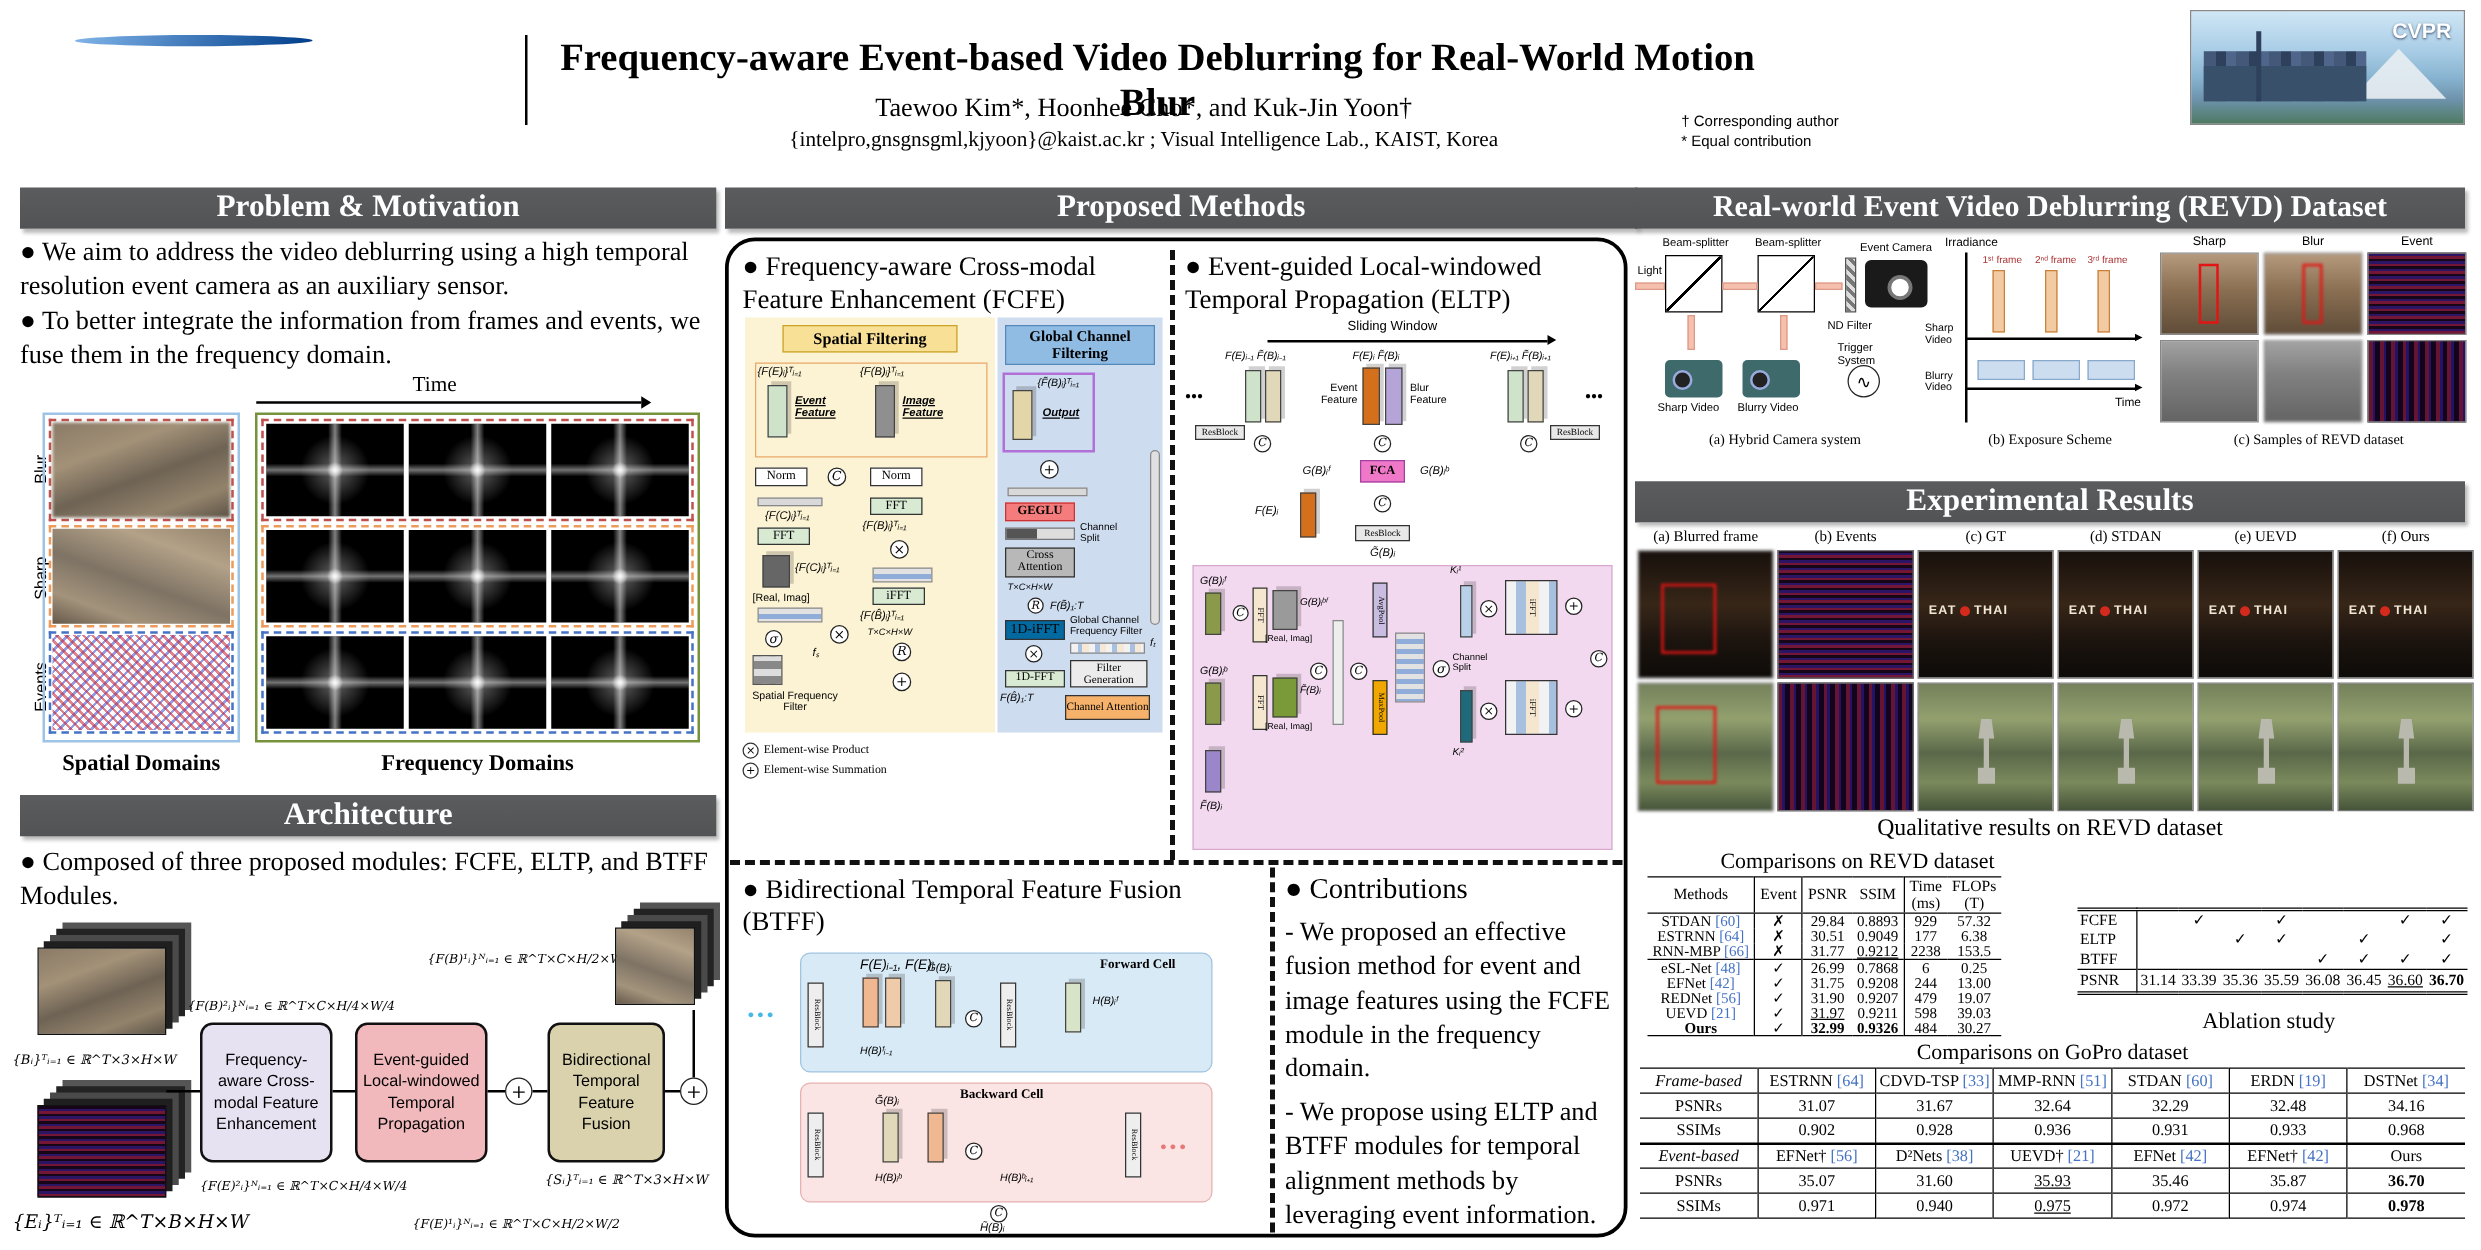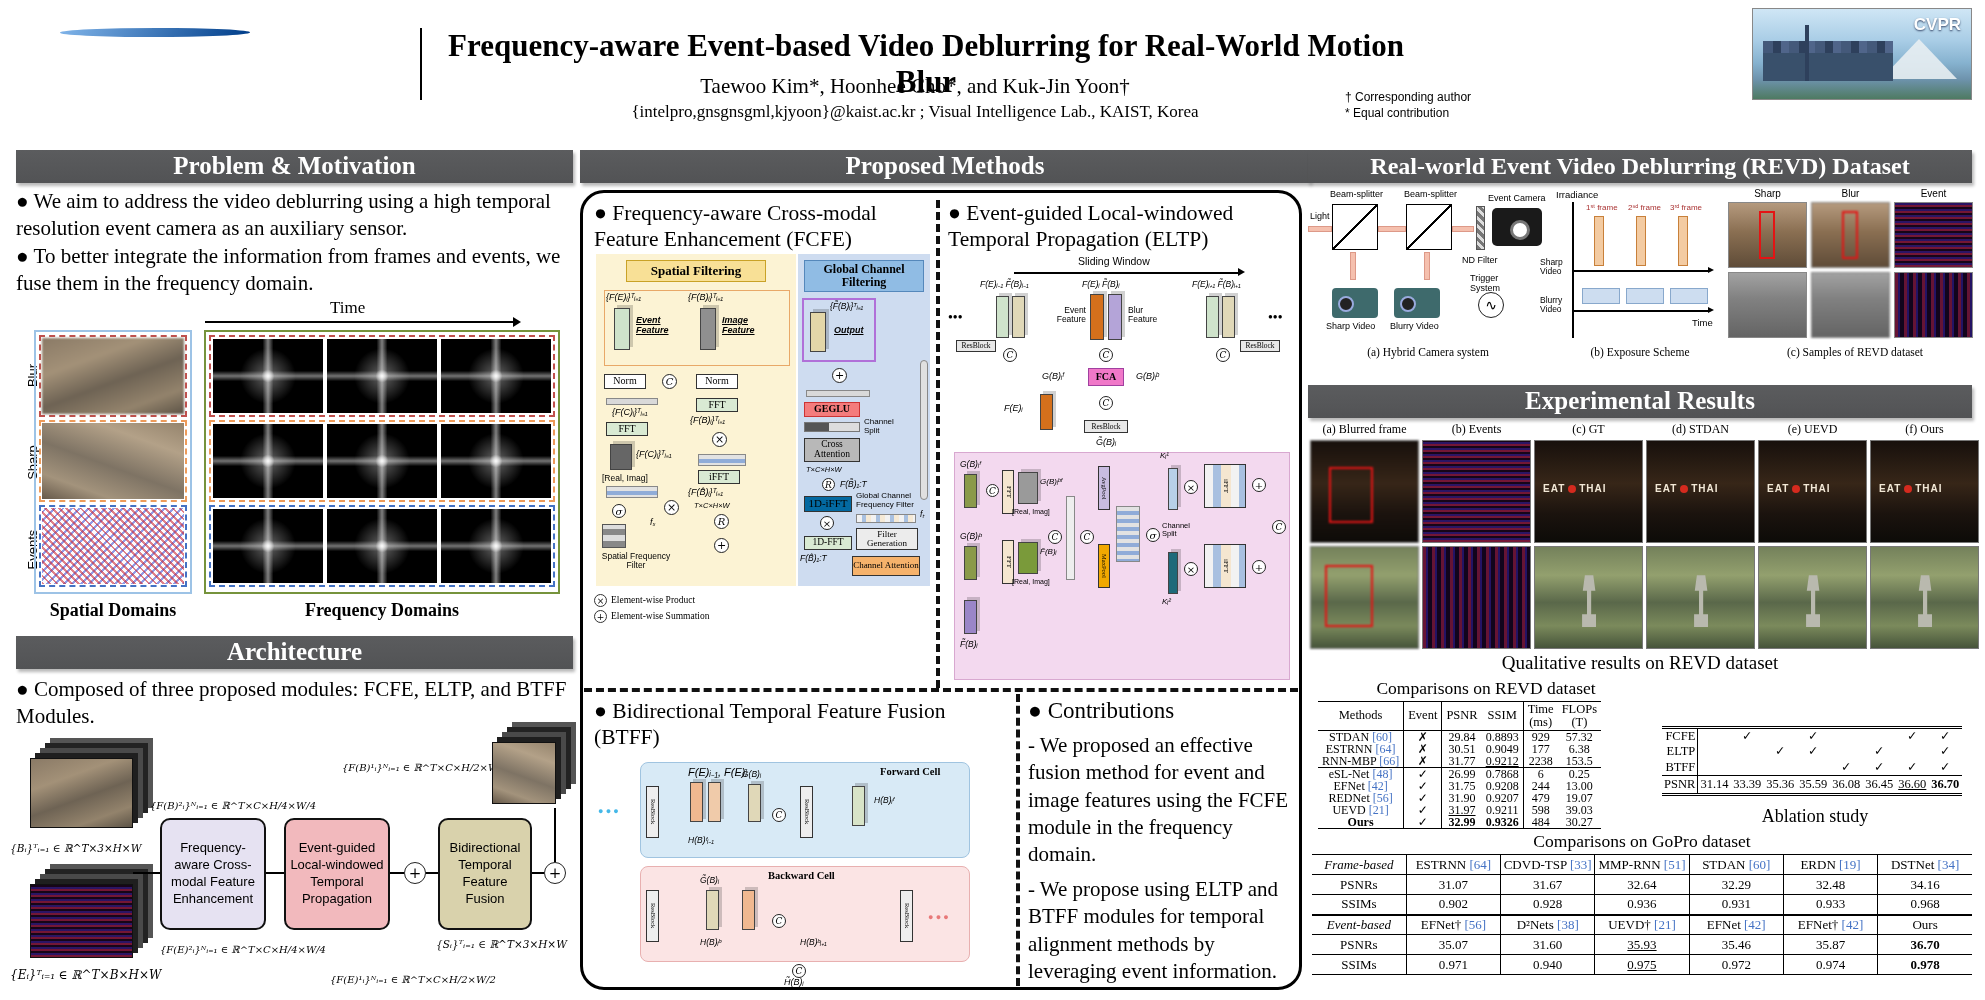--- a/index.html
+++ b/index.html
@@ -49,21 +49,21 @@
 .signdot{width:8px;height:8px;border-radius:50%;background:#d42a1e;display:inline-block}
 .lantern{position:absolute;left:44%;top:28%;width:14px;height:52px;background:#b9b9ae;clip-path:polygon(20% 0,80% 0,95% 30%,65% 30%,65% 75%,100% 75%,100% 100%,0 100%,0 75%,35% 75%,35% 30%,5% 30%)}
 table{border-collapse:collapse;font-family:"Liberation Serif",serif}
 #revd-table{position:absolute;font-size:12px;border-top:1.5px solid #000;border-bottom:1.5px solid #000}
 #revd-table th{font-weight:normal;font-size:12.5px;padding:1px 4px;border-bottom:1px solid #000;white-space:pre-line;line-height:1.02;text-align:center}
 #revd-table td{padding:0 4px;text-align:center;line-height:1.0;height:12px}
 #revd-table .vl{border-left:1px solid #000}
 #revd-table tr.gs td{border-top:1px solid #000}
 #abl-table{position:absolute;font-size:12.5px;border-top:3px double #000;border-bottom:3px double #000}
 #abl-table td{text-align:center;padding:0 2px;height:16px;line-height:1}
-#abl-table td.lab{border-right:1px solid #000;text-align:right;padding-right:2px}
+#abl-table td.lab{border-right:1px solid #000;text-align:left;padding-right:14px}
 #abl-table tr.psnr td{border-top:1px solid #000;height:19px;font-size:12.5px}
 #gopro-table{position:absolute;font-size:13px;border-top:1.5px solid #000;border-bottom:1.5px solid #000;table-layout:fixed;width:660px}
 #gopro-table td{border-left:1px solid #000;text-align:center;padding:1px 2px;height:20px;line-height:1.05;overflow:hidden}
 #gopro-table td:first-child{border-left:none}
 #gopro-table tr{border-top:1px solid #000}
 #gopro-table tr:first-child{border-top:none}
 #gopro-table tr.sec{border-top:2px solid #000}
 #gopro-table .ital{font-style:italic}
 .lgitem{display:flex;align-items:center;gap:4px;font-size:9.5px;margin-bottom:3px;line-height:1.05}
 .lgc{width:13px;height:13px;border:1px solid #333;border-radius:50%;font:italic 9px "DejaVu Serif",serif;display:flex;align-items:center;justify-content:center;flex:none}
@@ -138,21 +138,21 @@
   </div>
 <div class="abs" style="left:34px;top:600px;width:158px;text-align:center;font-weight:bold;font-size:18px">Spatial Domains</div>
 <div class="abs" style="left:204px;top:600px;width:356px;text-align:center;font-weight:bold;font-size:18px">Frequency Domains</div>
 
 <div class="bar" style="left:16px;top:636px;width:557px">Architecture</div>
 <div class="abs btxt" style="left:16px;top:676px;width:557px">● Composed of three proposed modules: FCFE, ELTP, and BTFF Modules.</div>
 
 <div class="stack ph-crowd" style="left:30px;top:758px;width:103px;height:70px"></div>
 <div class="abs m" style="left:10px;top:842px;font-size:10.5px">{Bᵢ}ᵀᵢ₌₁ ∈ ℝ^T×3×H×W</div>
 <div class="stack evn" style="left:30px;top:884px;width:103px;height:74px"></div>
-<div class="abs m" style="left:10px;top:968px;font-size:12px">{Eᵢ}ᵀᵢ₌₁ ∈ ℝ^T×B×H×W</div>
+<div class="abs m" style="left:10px;top:968px;font-size:15px">{Eᵢ}ᵀᵢ₌₁ ∈ ℝ^T×B×H×W</div>
 <div class="abs m" style="left:150px;top:800px;font-size:10px">{F(B)²ᵢ}ᴺᵢ₌₁ ∈ ℝ^T×C×H/4×W/4</div>
 <div class="abs m" style="left:342px;top:762px;font-size:10px">{F(B)¹ᵢ}ᴺᵢ₌₁ ∈ ℝ^T×C×H/2×W/2</div>
 <div class="abs m" style="left:160px;top:944px;font-size:10px">{F(E)²ᵢ}ᴺᵢ₌₁ ∈ ℝ^T×C×H/4×W/4</div>
 <div class="abs m" style="left:330px;top:974px;font-size:10px">{F(E)¹ᵢ}ᴺᵢ₌₁ ∈ ℝ^T×C×H/2×W/2</div>
 <div class="mod" style="left:160px;top:818px;width:106px;height:112px;background:#e6e2f2">Frequency-aware Cross-modal Feature Enhancement</div>
 <div class="mod" style="left:284px;top:818px;width:106px;height:112px;background:#f2b9bd">Event-guided Local-windowed Temporal Propagation</div>
 <div class="circ ic-sum" style="left:404px;top:862px;width:22px;height:22px;font-size:15px"></div>
 <div class="mod" style="left:438px;top:818px;width:94px;height:112px;background:#d9d2ac">Bidirectional Temporal Feature Fusion</div>
 <div class="circ ic-sum" style="left:544px;top:862px;width:22px;height:22px;font-size:15px"></div>
 <div class="stack ph-crowd2" style="left:492px;top:742px;width:64px;height:62px"></div>

